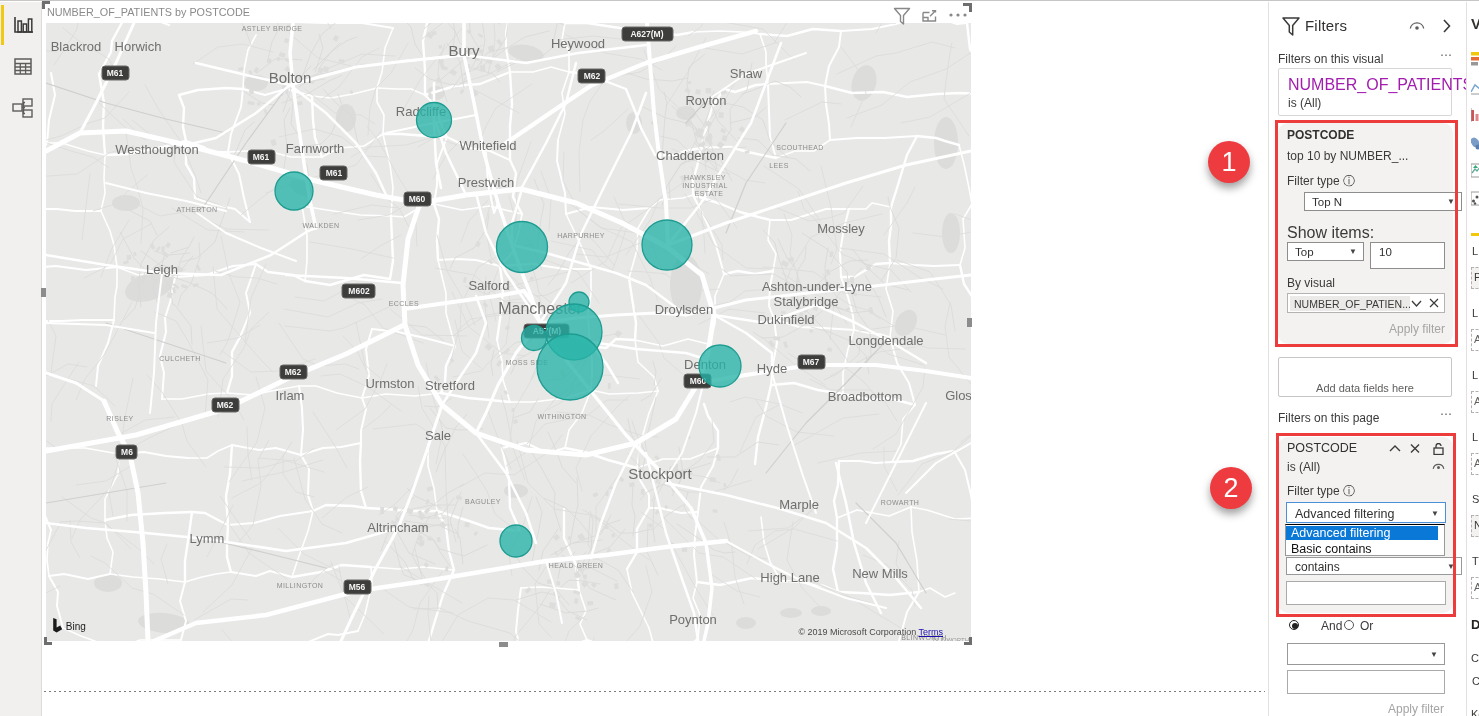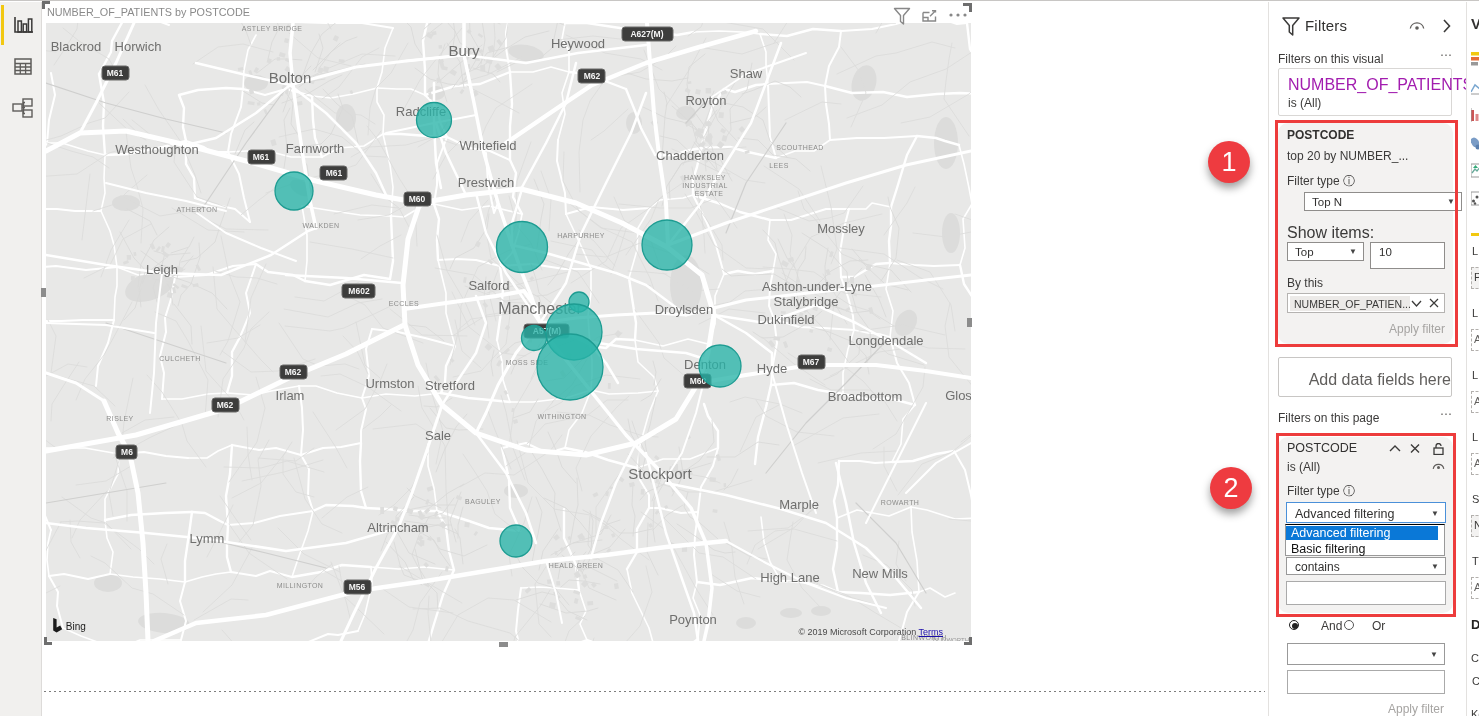--- a/index.html
+++ b/index.html
@@ -1172,51 +1172,51 @@
  <div class="sec" style="top:50px">Filters on this visual</div>
  <div class="sec" style="left:171px;top:46px;color:#605e5c;letter-spacing:1px">⋯</div>
 
  <div class="card" style="top:66px;height:48px">
    <div style="position:absolute;left:9px;top:7px;font-size:16px;color:#a21caf">NUMBER_OF_PATIENTS</div>
    <div style="position:absolute;left:9px;top:27px;font-size:12px;color:#3b3a39">is (All)</div>
  </div>
 
  <div class="gcard" style="top:121px;height:221px">
    <div style="position:absolute;left:9px;top:5px;font-size:12px;font-weight:bold;color:#323130">POSTCODE</div>
-   <div style="position:absolute;left:9px;top:26px;font-size:12px;color:#3b3a39">top 20 by NUMBER_...</div>
+   <div style="position:absolute;left:9px;top:26px;font-size:12px;color:#3b3a39">top 10 by NUMBER_...</div>
    <div style="position:absolute;left:9px;top:50px;font-size:12px;color:#3b3a39">Filter type ⓘ</div>
    <div class="inp" style="left:26px;top:69px;width:158px;height:19px">
      <span style="position:absolute;left:7px;top:3px">Top N</span>
           <span class="caret">▼</span>
    </div>
    <div style="position:absolute;left:9px;top:101px;font-size:16px;color:#3b3a39">Show items:</div>
    <div class="inp" style="left:9px;top:119px;width:77px;height:19px">
      <span style="position:absolute;left:7px;top:3px">Top</span>
           <span class="caret">▼</span>
    </div>
    <div class="inp" style="left:92px;top:119px;width:75px;height:27px">
      <span style="position:absolute;left:8px;top:3px">10</span>
    </div>
-   <div style="position:absolute;left:9px;top:153px;font-size:12px;color:#3b3a39">By this</div>
+   <div style="position:absolute;left:9px;top:153px;font-size:12px;color:#3b3a39">By visual</div>
    <div class="inp" style="left:9px;top:170px;width:158px;height:20px;border-color:#b5b3b1">
      <div style="position:absolute;left:2px;top:2px;width:120px;height:15px;background:#eceae8;color:#3b3a39;font-size:10.5px">
        <span style="position:absolute;left:4px;top:2px">NUMBER_OF_PATIEN...</span>
      </div>
      <svg style="position:absolute;right:22px;top:6px" width="11" height="7" viewBox="0 0 11 7">
             <path d="M1 1 l4.5 5 l4.5 -5" stroke="#3b3a39" stroke-width="1.3" fill="none"></path>
           </svg>
      <svg style="position:absolute;right:5px;top:4px" width="10" height="10" viewBox="0 0 10 10">
             <path d="M1 1 l8 8 M9 1 l-8 8" stroke="#3b3a39" stroke-width="1.2"></path>
           </svg>
    </div>
    <div style="position:absolute;right:8px;top:199px;font-size:12px;color:#a6a4a2">Apply filter</div>
  </div>
 
  <div class="card" style="top:355px;height:40px;border-style:solid;border-color:#c8c6c4">
-   <div style="position:absolute;width:100%;top:13px;text-align:right;font-size:16px;color:#605e5c">Add data fields here</div>
+   <div style="position:absolute;width:100%;top:24px;text-align:center;font-size:11px;color:#605e5c">Add data fields here</div>
  </div>
 
  <div class="sec" style="top:409px">Filters on this page</div>
  <div class="sec" style="left:171px;top:405px;color:#605e5c;letter-spacing:1px">⋯</div>
 
  <div class="gcard" style="top:435px;height:176px">
    <div style="position:absolute;left:9px;top:4px;font-size:12.5px;color:#323130">POSTCODE</div>
    <svg style="position:absolute;right:8px;top:6px" width="56" height="12" viewBox="0 0 56 12">
      <path d="M1 8 l5 -5 l5 5" stroke="#3b3a39" stroke-width="1.4" fill="none"></path>
      <path d="M22 1.5 l8 8 M30 1.5 l-8 8" stroke="#3b3a39" stroke-width="1.4"></path>
@@ -1230,37 +1230,37 @@
      <circle cx="6.5" cy="5.6" r="1.5" fill="#605e5c"></circle>
           <path d="M1.2 6.8 a5.4 5.4 0 0 1 10.6 0" stroke="#605e5c" stroke-width="1.2" fill="none"></path>
    </svg>
    <div style="position:absolute;left:9px;top:46px;font-size:12px;color:#3b3a39">Filter type ⓘ</div>
    <div class="inp" style="left:8px;top:65px;width:160px;height:21px;border:1px solid #4a90d9">
      <span style="position:absolute;left:8px;top:4px;font-size:12.5px">Advanced filtering</span>
           <span class="caret" style="top:6px">▼</span>
    </div>
    <div style="position:absolute;left:7px;top:87px;width:160px;height:32px;background:#fff;border:1px solid #999;border-top:1px solid #000">
      <div style="position:absolute;left:0;top:1px;width:152px;height:14px;background:#0a78d7;color:#fff;font-size:12.5px;padding-left:5px">Advanced filtering</div>
-     <div style="position:absolute;left:5px;top:17px;font-size:12.5px;color:#111">Basic filtering</div>
+     <div style="position:absolute;left:5px;top:17px;font-size:12.5px;color:#111">Basic contains</div>
    </div>
-   <div class="inp" style="left:8px;top:120px;width:160px;height:18px;border-color:#999">
+   <div class="inp" style="left:8px;top:120px;width:176px;height:18px;border-color:#999">
      <span style="position:absolute;left:8px;top:2px;font-size:12px">contains</span>
           <span class="caret" style="top:4px">▼</span>
    </div>
    <div class="inp" style="left:8px;top:144px;width:160px;height:24px;border-color:#aaa"></div>
  </div>
 
  <div style="position:absolute;left:20px;top:617px;font-size:12px;color:#3b3a39">
    <span style="position:absolute;left:0;top:1px;width:10px;height:10px;border:1.5px solid #222;border-radius:50%"></span>
    <span style="position:absolute;left:3px;top:4px;width:6px;height:6px;background:#222;border-radius:50%"></span>
    <span style="margin-left:32px">And</span>
  </div>
  <div style="position:absolute;left:75px;top:617px;font-size:12px;color:#3b3a39">
    <span style="position:absolute;left:0;top:1px;width:10px;height:10px;border:1.5px solid #555;border-radius:50%"></span>
-   <span style="margin-left:28px">Or</span>
+   <span style="margin-left:16px">Or</span>
  </div>
  <div class="inp" style="left:18px;top:641px;width:158px;height:22px;border-color:#999">
         <span class="caret" style="top:6px">▼</span>
       </div>
  <div class="inp" style="left:18px;top:668px;width:158px;height:24px;border-color:#aaa"></div>
  <div style="position:absolute;right:22px;top:700px;font-size:12px;color:#a6a4a2">Apply filter</div>
 </div>
 
 <div id="vsliver">
  <div style="position:absolute;left:4px;top:13px;font-size:15px;font-weight:bold;color:#323130">V</div>

